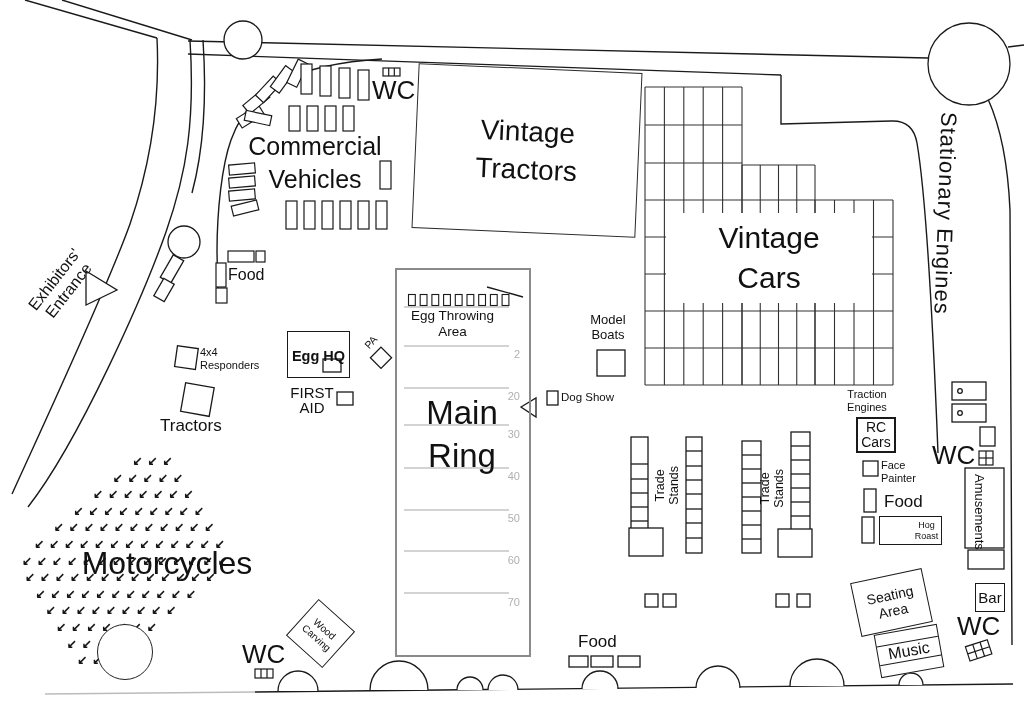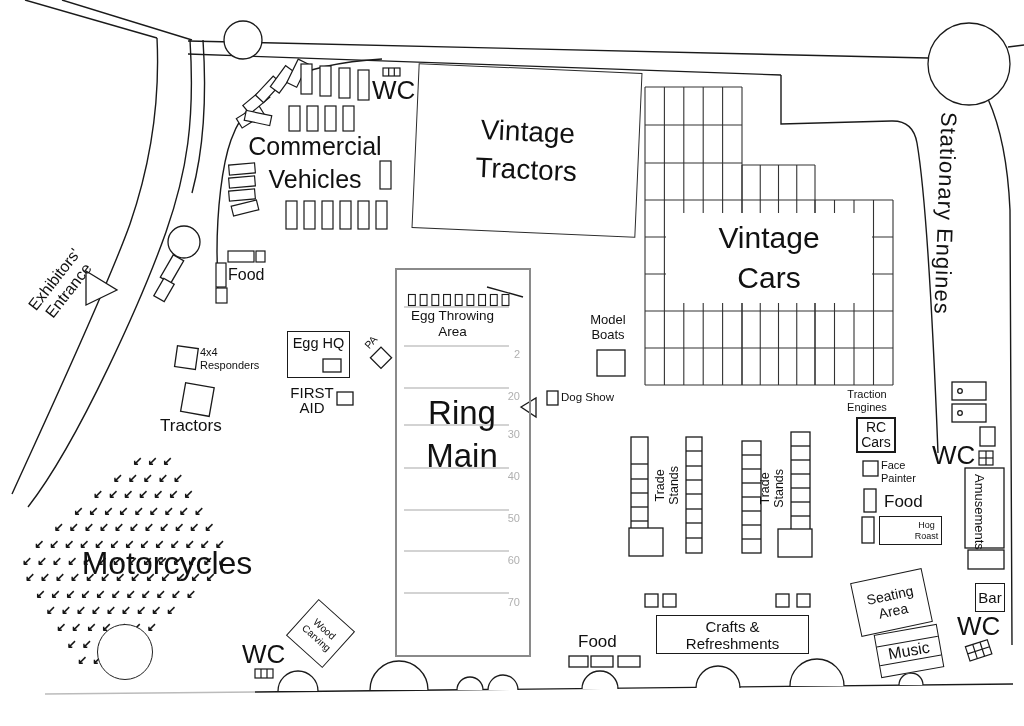--- a/index.html
+++ b/index.html
@@ -277,28 +277,25 @@
 
   <div id="vc-plate">
     <div class="ctr" style="font-size:30px;line-height:1.35;">
       <div>Vintage</div>
       <div>Cars</div>
     </div>
   </div>
 
   <div id="main-ring"></div>
 
-  <div class="box nobg" style="left:287px;top:331px;width:61px;height:45px;align-items:flex-start;">
+  <div class="box nobg" style="left:287px;top:331px;width:61px;height:45px;align-items:center;font-weight:bold;">
     <div style="font-size:14.5px;margin-top:3px;">Egg HQ</div>
   </div>
 
 
-  <div class="box" style="left:656px;top:615px;width:151px;height:37px;">
-    <div style="font-size:15px;">Crafts &amp; Refreshments</div>
-  </div>
 
   <div class="box" style="left:856px;top:417px;width:36px;height:32px;border-width:2.2px;">
     <div class="ctr" style="font-size:14px;line-height:1.05;">
       <div>RC</div>
       <div>Cars</div>
     </div>
   </div>
 
   <div class="box" style="left:879px;top:516px;width:29px;height:27px;padding-left:32px;">
     <div class="ctr" style="font-size:9px;line-height:1.2;">
@@ -369,22 +366,22 @@
   <div class="lbl" style="left:228px;top:266px;font-size:16px;">Food</div>
   <div class="lbl" style="left:578px;top:632px;font-size:17px;">Food</div>
   <div class="lbl" style="left:884px;top:492px;font-size:17px;">Food</div>
 
   <div class="lbl ctr" style="left:400px;top:308px;width:105px;font-size:13.5px;font-weight:500;">
     <div>Egg Throwing</div>
     <div>Area</div>
   </div>
 
   <div class="lbl ctr" style="left:412px;top:392px;width:100px;font-size:33px;line-height:1.3;">
+    <div>Main</div>
     <div>Ring</div>
-    <div>Main</div>
   </div>
   <div class="ring-num" style="left:496px;top:348px;">2</div>
   <div class="ring-num" style="left:496px;top:390px;">20</div>
   <div class="ring-num" style="left:496px;top:428px;">30</div>
   <div class="ring-num" style="left:496px;top:470px;">40</div>
   <div class="ring-num" style="left:496px;top:512px;">50</div>
   <div class="ring-num" style="left:496px;top:554px;">60</div>
   <div class="ring-num" style="left:496px;top:596px;">70</div>
 
   <div class="lbl" style="left:561px;top:391px;font-size:11.5px;font-weight:500;">Dog Show</div>

